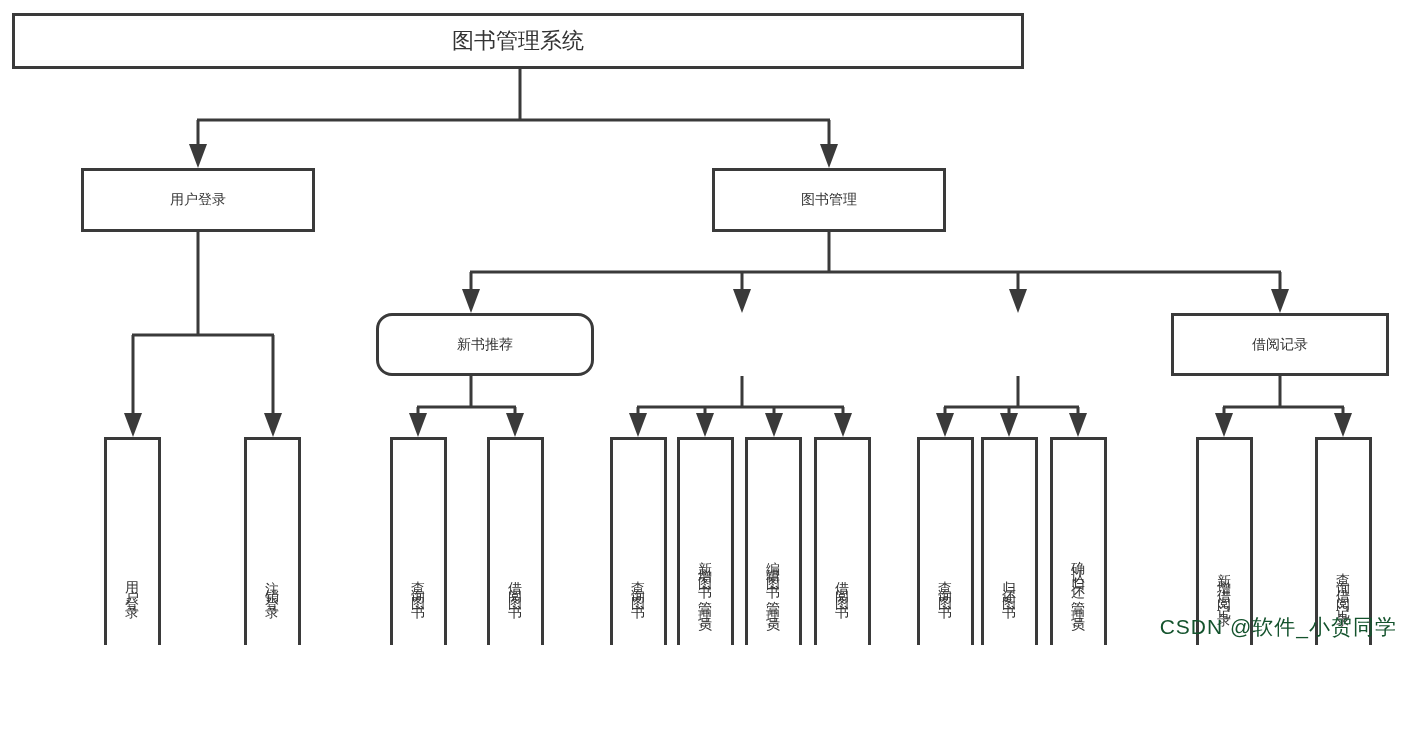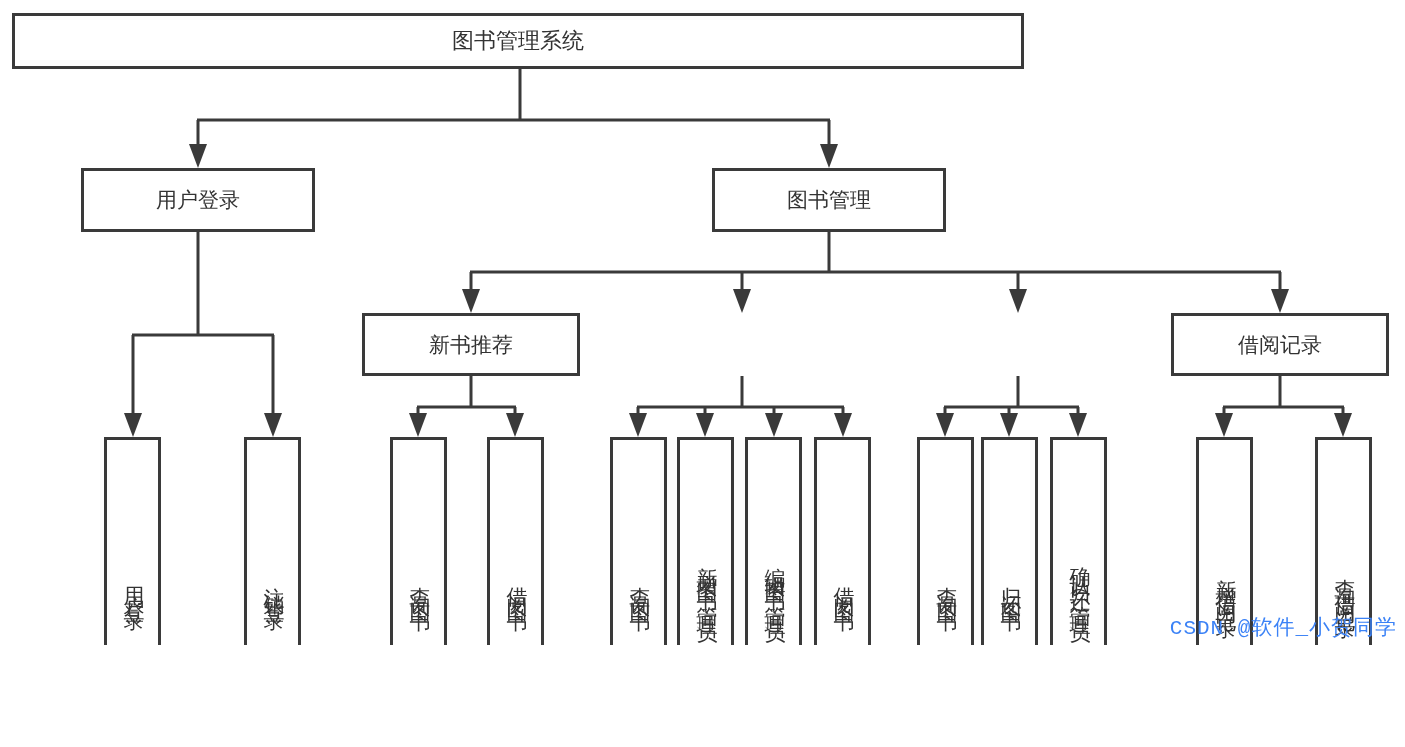--- a/index.html
+++ b/index.html
@@ -2,55 +2,55 @@
 <html><head>
 <meta charset="utf-8">
 <style>
   html, body { margin: 0; padding: 0; background: #ffffff; }
   .canvas {
     position: relative;
     width: 1405px;
     height: 645px;
     background: #ffffff;
     overflow: hidden;
-    font-family: Liberation Mono, monospace;
+    font-family: Liberation Sans, sans-serif;
   }
   .connectors {
     position: absolute;
     left: 0; top: 0;
     width: 1405px; height: 747px;
   }
   .box {
     position: absolute;
     box-sizing: border-box;
     background: #ffffff;
     border: 3px solid #3a3a3a;
     color: #333333;
     display: flex;
     align-items: center;
     justify-content: center;
-    font-size: 21px;
+    font-size: 14px;
     white-space: nowrap;
   }
   .root { left: 12px; top: 13px; width: 1012px; height: 56px; font-size: 22px; }
   .lvl2 { top: 168px; width: 234px; height: 64px; }
   .lvl3 { top: 313px; width: 218px; height: 63px; }
   .leaf {
     top: 437px; width: 57px; height: 298px;
     writing-mode: vertical-rl;
     text-orientation: mixed;
     letter-spacing: 8px;
     line-height: 1;
   }
   .watermark {
     position: absolute;
     right: 8px;
     bottom: 4px;
     font-size: 21px;
-    color: #3b82f6;
+    color: #14532d;
     letter-spacing: 1px;
     z-index: 5;
   }
 </style>
 </head>
 <body>
 
 <div class="canvas">
 
   <svg class="connectors" width="1405" height="747" viewBox="0 0 1405 747" aria-hidden="true">
@@ -84,21 +84,21 @@
       <polygon points="1215,413 1233,413 1224,437"></polygon>
       <polygon points="1334,413 1352,413 1343,437"></polygon>
     </g>
   </svg>
 
   <div class="box root">图书管理系统</div>
 
   <div class="box lvl2" style="left:81px;">用户登录</div>
   <div class="box lvl2" style="left:712px;">图书管理</div>
 
-  <div class="box lvl3" style="left:362px;">新书推荐</div>
+  <div class="box lvl3" style="left:376px;border-radius:16px;">新书推荐</div>
   <div class="box lvl3" style="left:1171px;">借阅记录</div>
 
   <div class="box leaf" style="left:104px;">用户登录</div>
   <div class="box leaf" style="left:244px;">注销登录</div>
 
   <div class="box leaf" style="left:390px;">查询图书</div>
   <div class="box leaf" style="left:487px;">借阅图书</div>
 
   <div class="box leaf" style="left:610px;">查询图书</div>
   <div class="box leaf" style="left:677px;">新增图书（管理员）</div>

